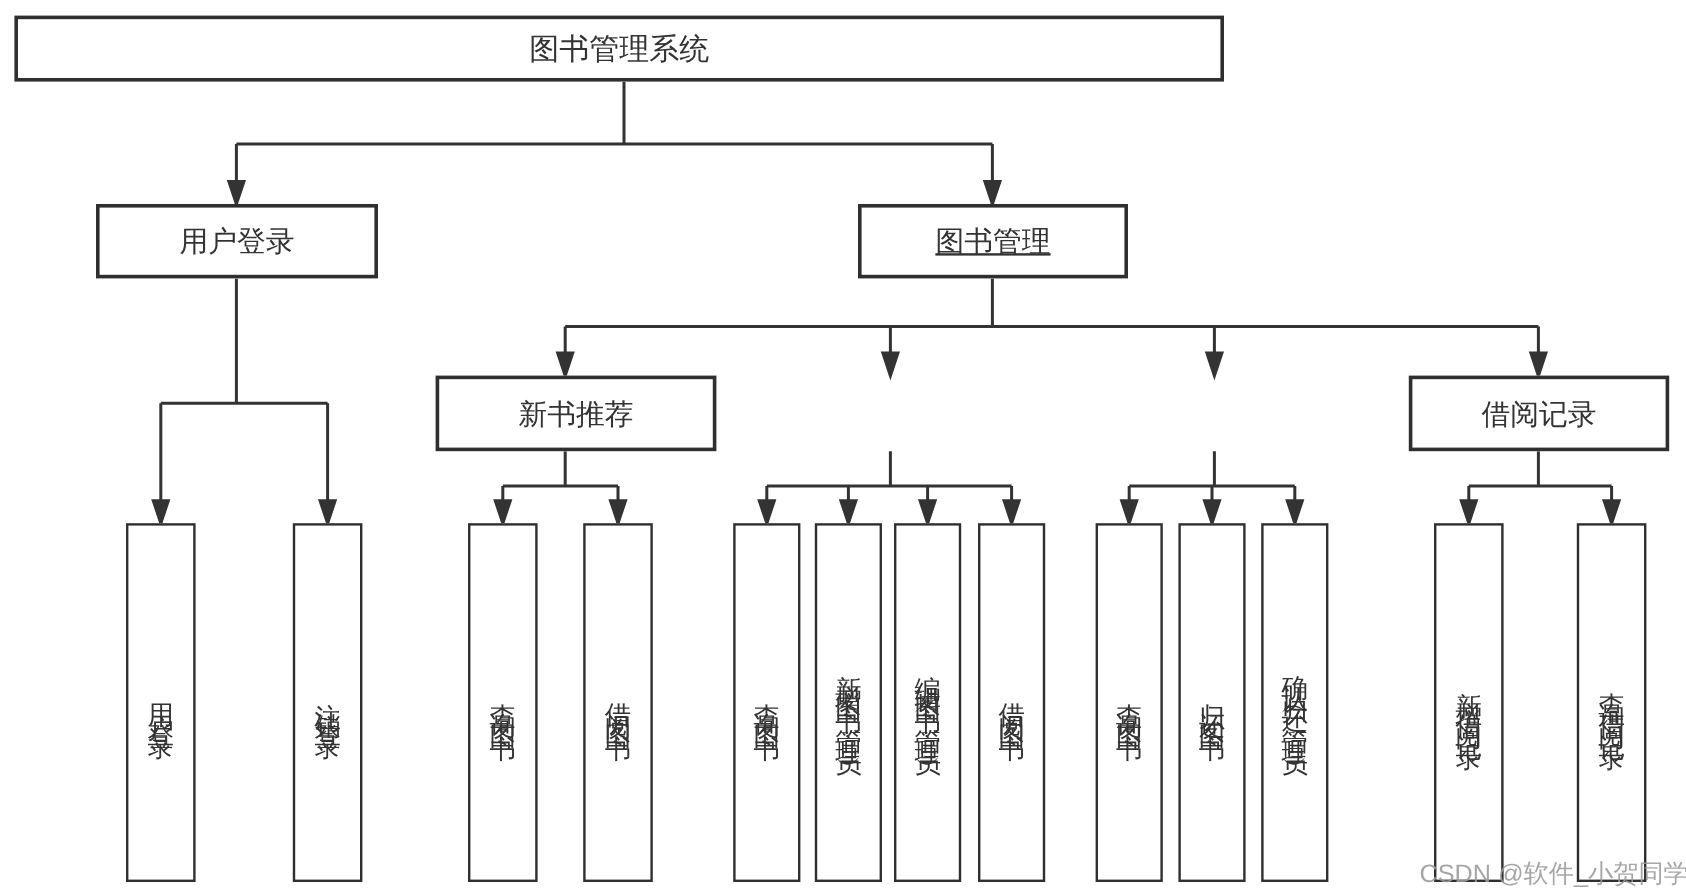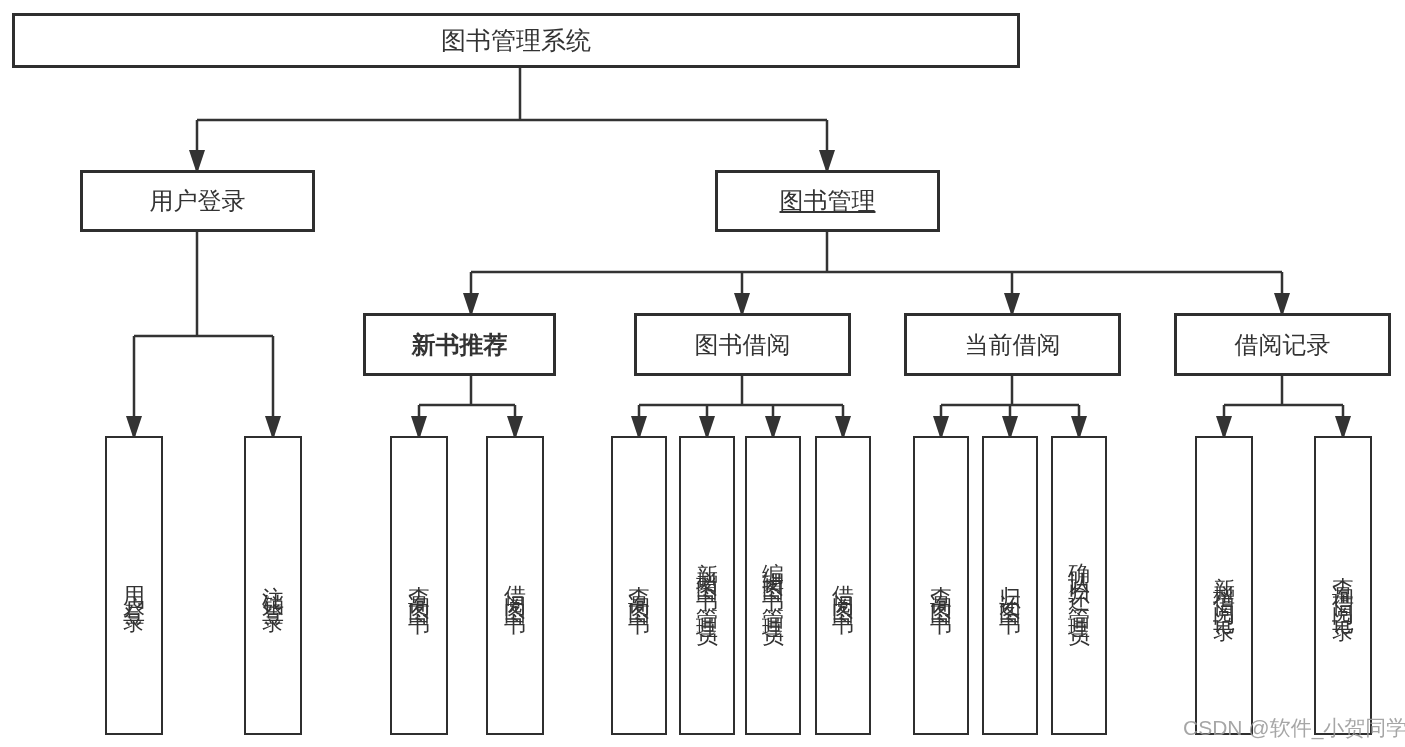--- a/index.html
+++ b/index.html
@@ -79,23 +79,21 @@
       <path d="M1216 416 L1232 416 L1224 440 Z"></path>
       <path d="M1335 416 L1351 416 L1343 440 Z"></path>
     </g>
   </svg>
 
   <div class="node lvl-root" style="left:12px;top:13px;width:1008px;height:55px;">图书管理系统</div>
 
   <div class="node lvl-2" style="left:80px;top:170px;width:235px;height:62px;">用户登录</div>
   <div class="node lvl-2" style="left:715px;top:170px;width:225px;height:62px;text-decoration:underline;">图书管理</div>
 
-  <div class="node lvl-3" style="left:363px;top:313px;width:193px;height:63px;font-weight:bold;">新书推荐</div>
-  <div class="node lvl-3" style="left:634px;top:313px;width:217px;height:63px;">图书借阅</div>
-  <div class="node lvl-3" style="left:904px;top:313px;width:217px;height:63px;">当前借阅</div>
+  <div class="node lvl-3" style="left:363px;top:313px;width:234px;height:63px;">新书推荐</div>
   <div class="node lvl-3" style="left:1174px;top:313px;width:217px;height:63px;">借阅记录</div>
 
   <div class="node leaf" style="left:105px;top:436px;width:58px;height:299px;">用户登录</div>
   <div class="node leaf" style="left:244px;top:436px;width:58px;height:299px;">注销登录</div>
 
   <div class="node leaf" style="left:390px;top:436px;width:58px;height:299px;">查询图书</div>
   <div class="node leaf" style="left:486px;top:436px;width:58px;height:299px;">借阅图书</div>
 
   <div class="node leaf" style="left:611px;top:436px;width:56px;height:299px;">查询图书</div>
   <div class="node leaf" style="left:679px;top:436px;width:56px;height:299px;">新增图书（管理员）</div>

